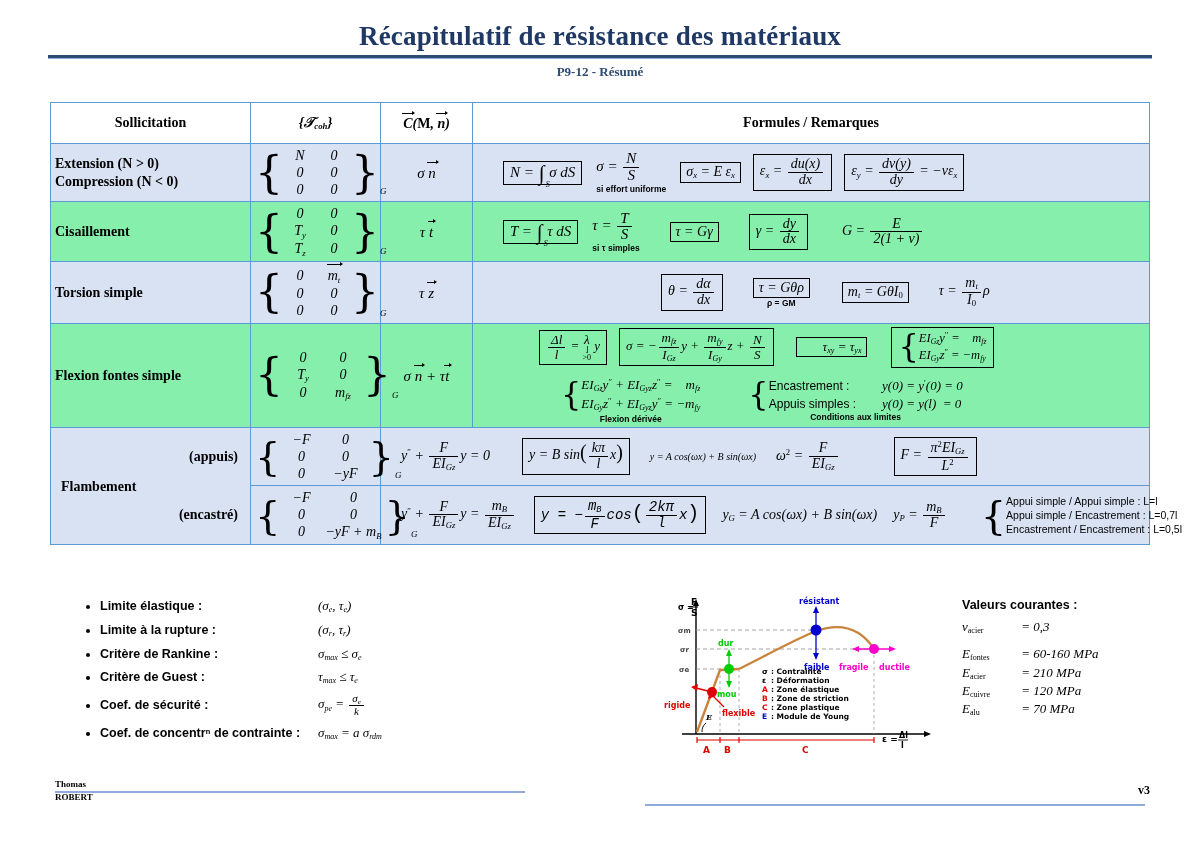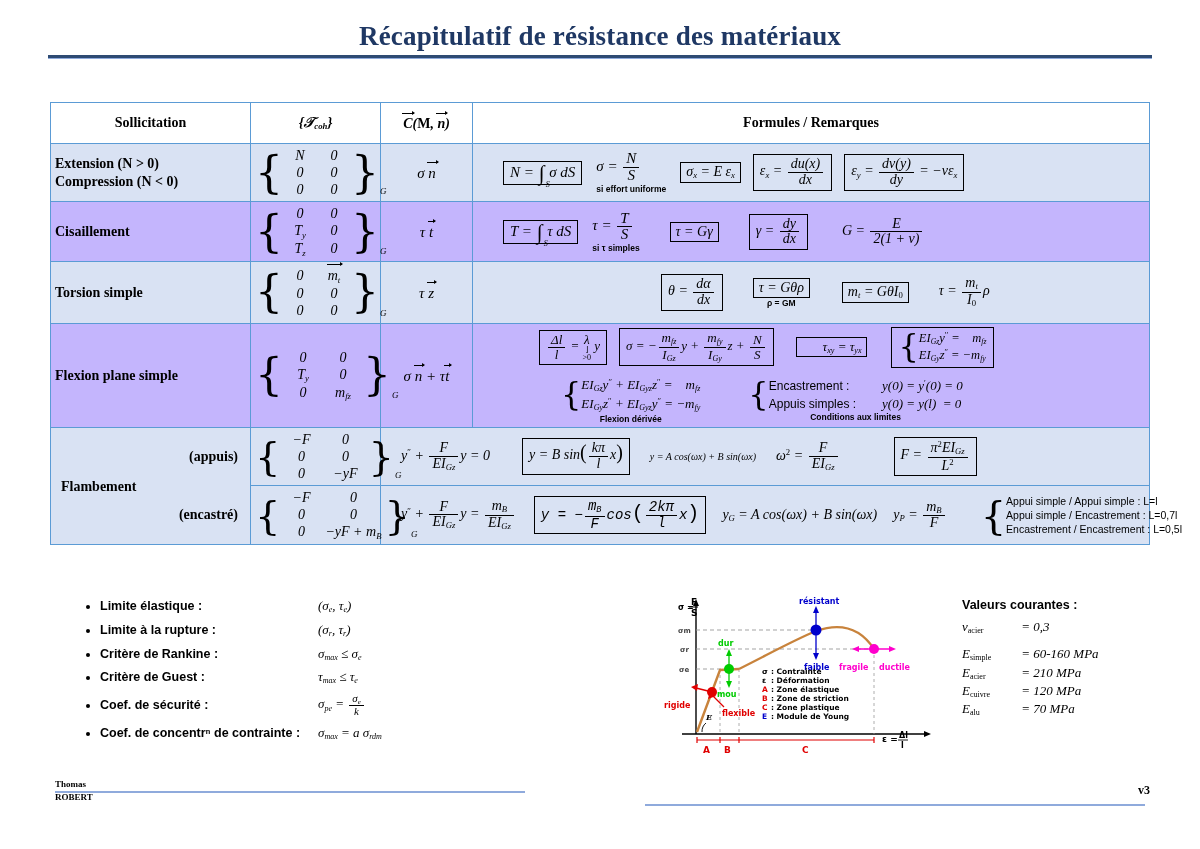--- a/index.html
+++ b/index.html
@@ -41,21 +41,21 @@
     padding:3px 4px;
   }
   .tbl .c-sol{width:200px;}
   .tbl .c-tor{width:130px;}
   .tbl .c-vec{width:92px;}
   .hdr td{
     text-align:center;font-weight:bold;font-size:14px;
     height:34px;background:#fff;
   }
   .row-blue td{background:#D9E2F3;}
-  .row-white td{background:#c4b5fd;}
+  .row-white td{background:#86efac;}
   .sol{
     font-weight:bold;font-size:14px;text-align:left;
     padding-left:10px;line-height:1.25;
   }
   .mid{text-align:center;}
 
   
   .m{font-family:"Liberation Serif",serif;font-style:italic;white-space:nowrap;}
   .up{font-style:normal;}
   .sub{font-size:.62em;vertical-align:-.28em;font-style:italic;}
@@ -156,20 +156,21 @@
     font-family:"Liberation Serif",serif;font-weight:bold;font-size:12px;}
 </style>
 </head>
 <body>
 
 <div class="page">
 
   <div class="header">
     <div class="doc-title">Récapitulatif de résistance des matériaux</div>
     <div class="title-rule"></div>
+    <div class="doc-sub">P9-12 - Résumé</div>
   </div>
 
   <table class="tbl">
     <colgroup>
       <col class="c-sol">
         <col class="c-tor">
         <col class="c-vec">
         <col>
     </colgroup>
 
@@ -300,21 +301,21 @@
             m<span class="sub">t</span> = GθI<span class="subn">0</span>
           </span>
           <span class="nb m" style="font-size:14px;margin-left:22px;">
             τ = <span class="frac"><span class="num">m<span class="sub">t</span></span><span class="den">I<span class="subn">0</span></span></span>ρ
           </span>
         </div>
       </td>
     </tr>
 
     <tr class="row-white">
-      <td class="sol">Flexion plane simple</td>
+      <td class="sol">Flexion fontes simple</td>
       <td class="mid">
         <span class="mat">
               <span class="brace">{</span>
           <span class="mat-body">
             <span class="r"><span style="width:40px">0</span><span style="width:40px">0</span></span>
             <span class="r"><span style="width:40px">T<span class="sub">y</span></span><span style="width:40px">0</span></span>
             <span class="r"><span style="width:40px">0</span><span style="width:40px">m<span class="sub">fz</span></span></span>
           </span>
         <span class="brace">}</span>
               <span class="mat-sub">G</span>
@@ -598,21 +599,21 @@
     </div>
 
     <div class="valeurs">
       <div class="val-title">Valeurs courantes :</div>
       <div class="val-line">
         <span class="lhs">ν<span class="sub" style="font-style:normal;">acier</span></span>
         <span>= 0,3</span>
       </div>
       <div class="val-gap"></div>
       <div class="val-line">
-        <span class="lhs">E<span class="sub" style="font-style:normal;">simple</span></span>
+        <span class="lhs">E<span class="sub" style="font-style:normal;">fontes</span></span>
         <span>= 60-160 MPa</span>
       </div>
       <div class="val-line">
         <span class="lhs">E<span class="sub" style="font-style:normal;">acier</span></span>
         <span>= 210 MPa</span>
       </div>
       <div class="val-line">
         <span class="lhs">E<span class="sub" style="font-style:normal;">cuivre</span></span>
         <span>= 120 MPa</span>
       </div>

